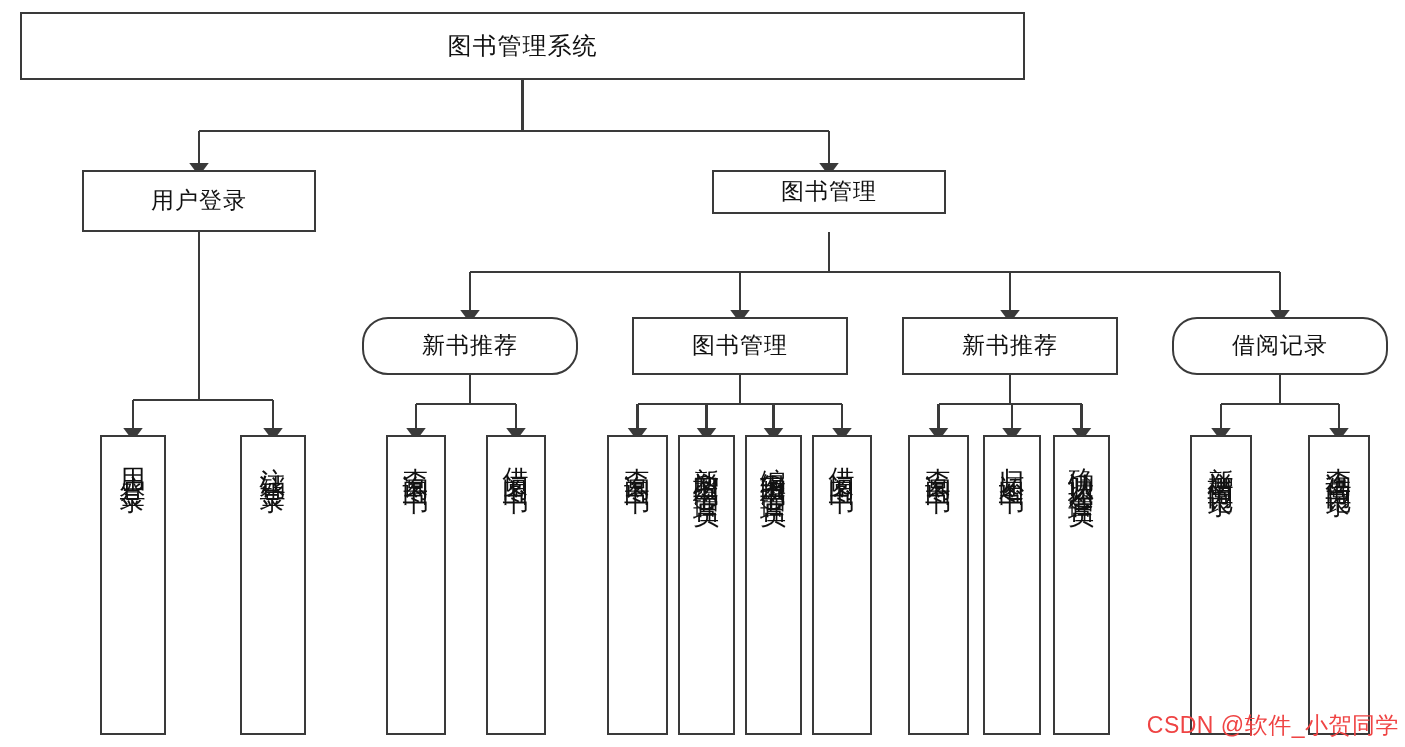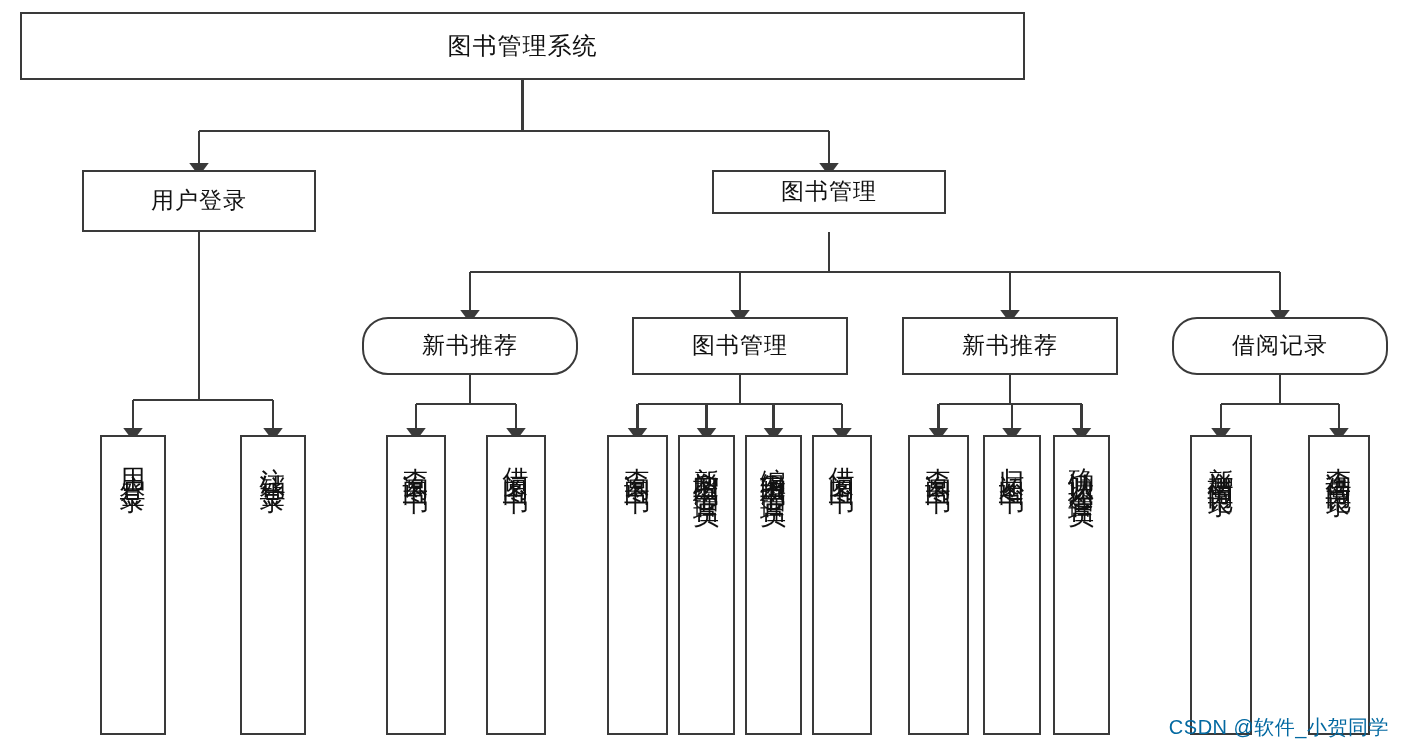--- a/index.html
+++ b/index.html
@@ -55,24 +55,24 @@
     letter-spacing:7px;
     white-space:nowrap;
     max-height:280px;
   }
   .v.tall .lbl{
     letter-spacing:5px;
     max-height:292px;
   }
   #watermark{
     position:absolute;
-    right:16px;
+    right:6px;
     bottom:6px;
-    font-size:20px;
-    color:#0369a1;
+    font-size:23px;
+    color:#ef4444;
     white-space:nowrap;
     z-index:5;
     letter-spacing:0.5px;
   }
 </style>
 </head>
 <body>
 
 <div id="diagram">
   <svg id="edges" viewBox="0 0 1405 747" width="1405" height="747" xmlns="http://www.w3.org/2000/svg">

